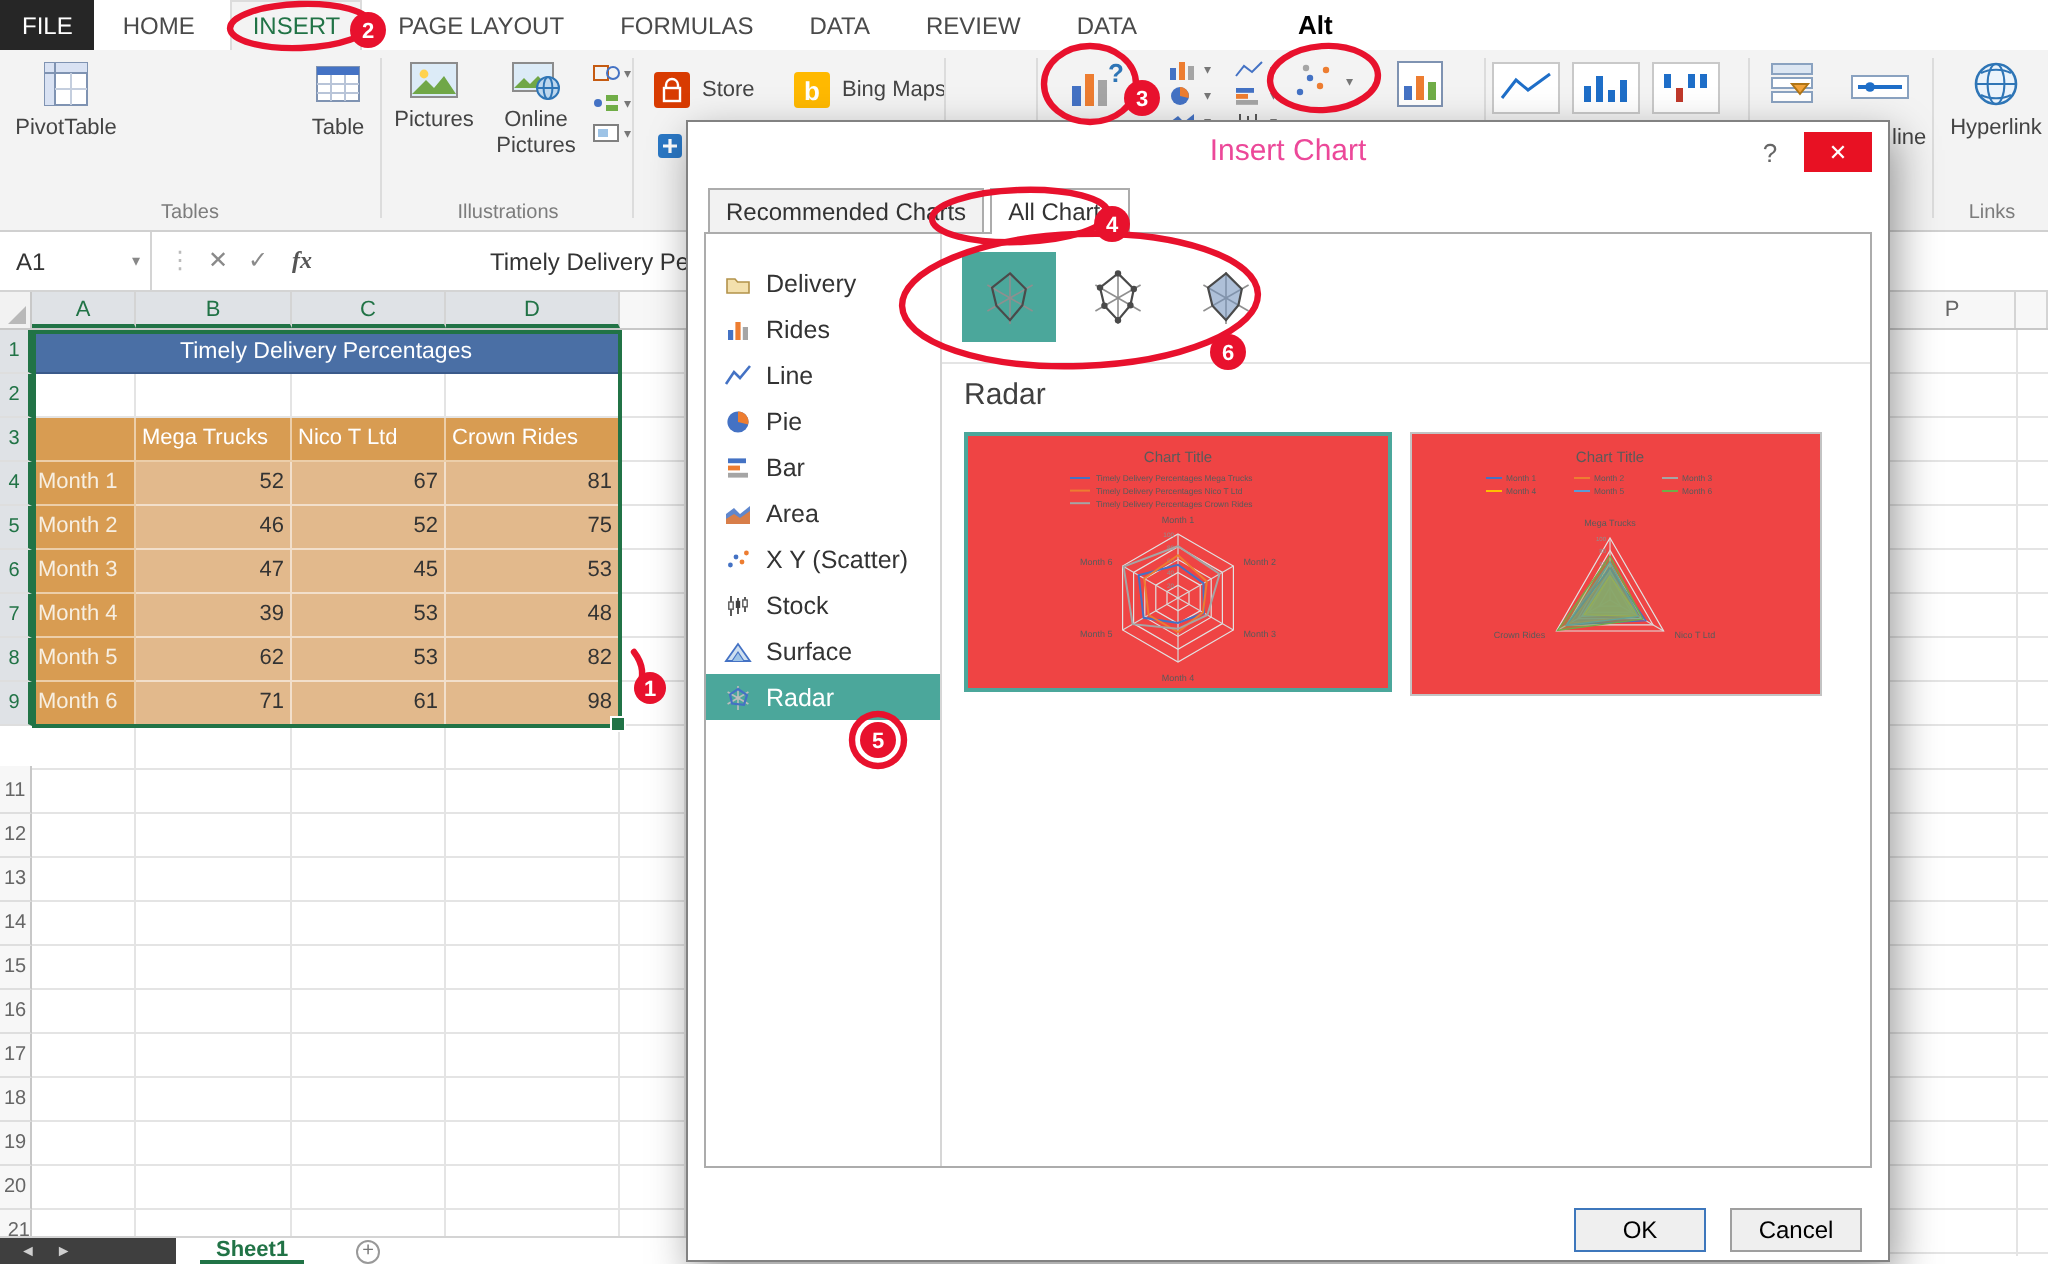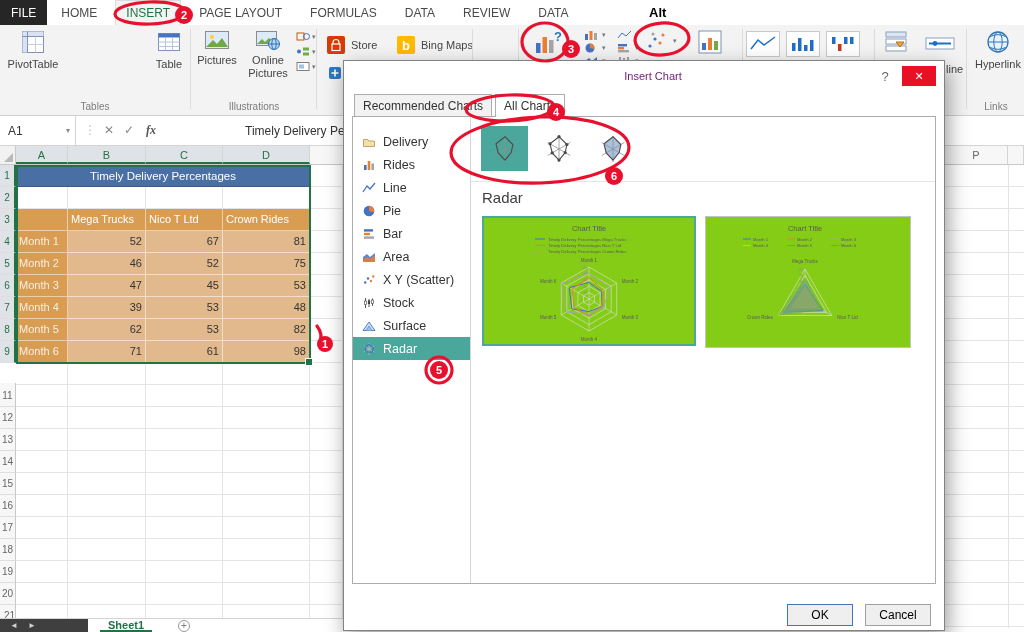--- a/index.html
+++ b/index.html
@@ -58,37 +58,37 @@
 .vline{position:absolute;left:63px;top:0;bottom:0;width:1px;background:#e4e4e4}
 
 
 #sheetbar{position:absolute;left:0;top:618px;width:343px;height:14px;background:#fff;border-top:1px solid #d4d4d4;z-index:5}
 .navbox{position:absolute;left:0;top:0;width:88px;height:100%;background:#3f3f3f;color:#cfcfcf;font-size:8px;display:flex;align-items:center;gap:10px;padding-left:10px}
 .sheettab{position:absolute;left:100px;top:0;height:100%;padding:0 8px;display:flex;align-items:center;color:var(--green);font-weight:bold;font-size:11px;border-bottom:2px solid var(--green)}
 .addsheet{position:absolute;left:178px;top:1px;width:12px;height:12px;border:1px solid #999;border-radius:50%;color:#777;font-size:10px;line-height:10px;text-align:center}
 
 
 #dialog{position:absolute;left:343px;top:60px;width:602px;height:571px;background:#fff;border:1px solid #828282;box-shadow:3px 8px 20px rgba(0,0,0,.4);z-index:30}
-.dtitle{position:absolute;left:9px;top:0;width:100%;height:30px;line-height:30px;text-align:center;font-size:11px;color:#701a75}
+.dtitle{position:absolute;left:0;top:0;width:100%;height:30px;line-height:30px;text-align:center;font-size:15px;color:#ec4899}
 .dhelp{position:absolute;top:8px;right:52px;color:#666;font-size:13px;width:14px;text-align:center}
 .dclose{position:absolute;top:5px;right:8px;width:34px;height:20px;background:var(--closered);color:#fff;font-size:11px;display:flex;align-items:center;justify-content:center}
 .dtabs{position:absolute;left:10px;top:33px;display:flex;align-items:flex-end}
 .dtab{height:22px;padding:0 8px;display:flex;align-items:center;font-size:12px;color:#333;background:#f2f2f2;border:1px solid #acacac;border-bottom:none;margin-right:3px}
 .dtab.active{background:#fff;height:23px;margin-bottom:-1px;position:relative;z-index:2}
 .dcontent{position:absolute;left:8px;right:8px;top:55px;bottom:46px;border:1px solid #acacac;background:#fff}
 #catlist{position:absolute;left:0;top:0;bottom:0;width:117px;padding-top:13px}
 .cat{height:23px;display:flex;align-items:center;gap:7px;padding-left:9px;font-size:12.5px;color:#333}
 .cat.sel{background:var(--teal);color:#fff}
 .vdiv{position:absolute;left:117px;top:0;bottom:0;width:1px;background:#d6d6d6}
 #subtypes{position:absolute;left:128px;top:9px;display:flex;gap:7px}
 .sub{width:47px;height:45px;display:flex;align-items:center;justify-content:center;background:#fff}
 .sub.sel{background:var(--teal)}
 .hdiv{position:absolute;left:118px;right:0;top:64px;height:1px;background:#e4e4e4}
 .heading{position:absolute;left:129px;top:72px;font-size:15px;color:#404040}
-.preview{position:absolute;top:99px;background:#84cc16}
+.preview{position:absolute;top:99px;background:#ef4444}
 .preview.sel{left:129px;width:214px;height:130px;border:2px solid var(--teal);padding:1px}
 .preview.p2{left:352px;width:206px;height:132px;border:1px solid #c3c3c3;padding:3px}
 .dbtn{position:absolute;top:543px;width:66px;height:22px;font-size:12px;background:#efefef;border:1px solid #9f9f9f;font-family:"Liberation Sans",sans-serif}
 .dbtn.ok{left:443px;border-color:#3e77bc}
 .dbtn.cancel{left:521px}
 
 
 #anno{position:absolute;left:0;top:0;pointer-events:none;z-index:60}
 .ink{fill:none;stroke:var(--red);stroke-width:3.2px;stroke-linecap:round}
 .badge{fill:var(--red)}

